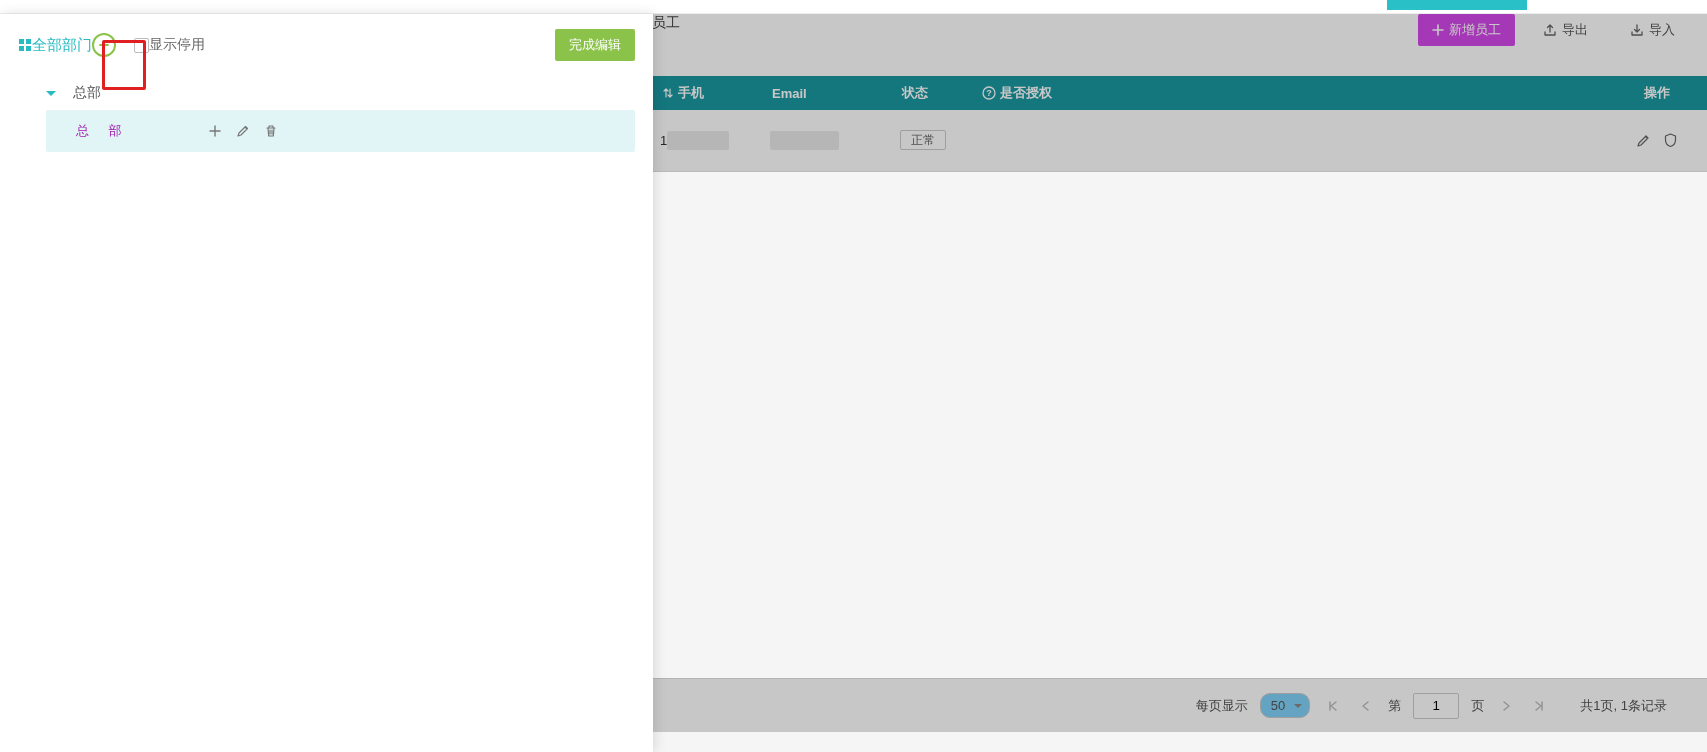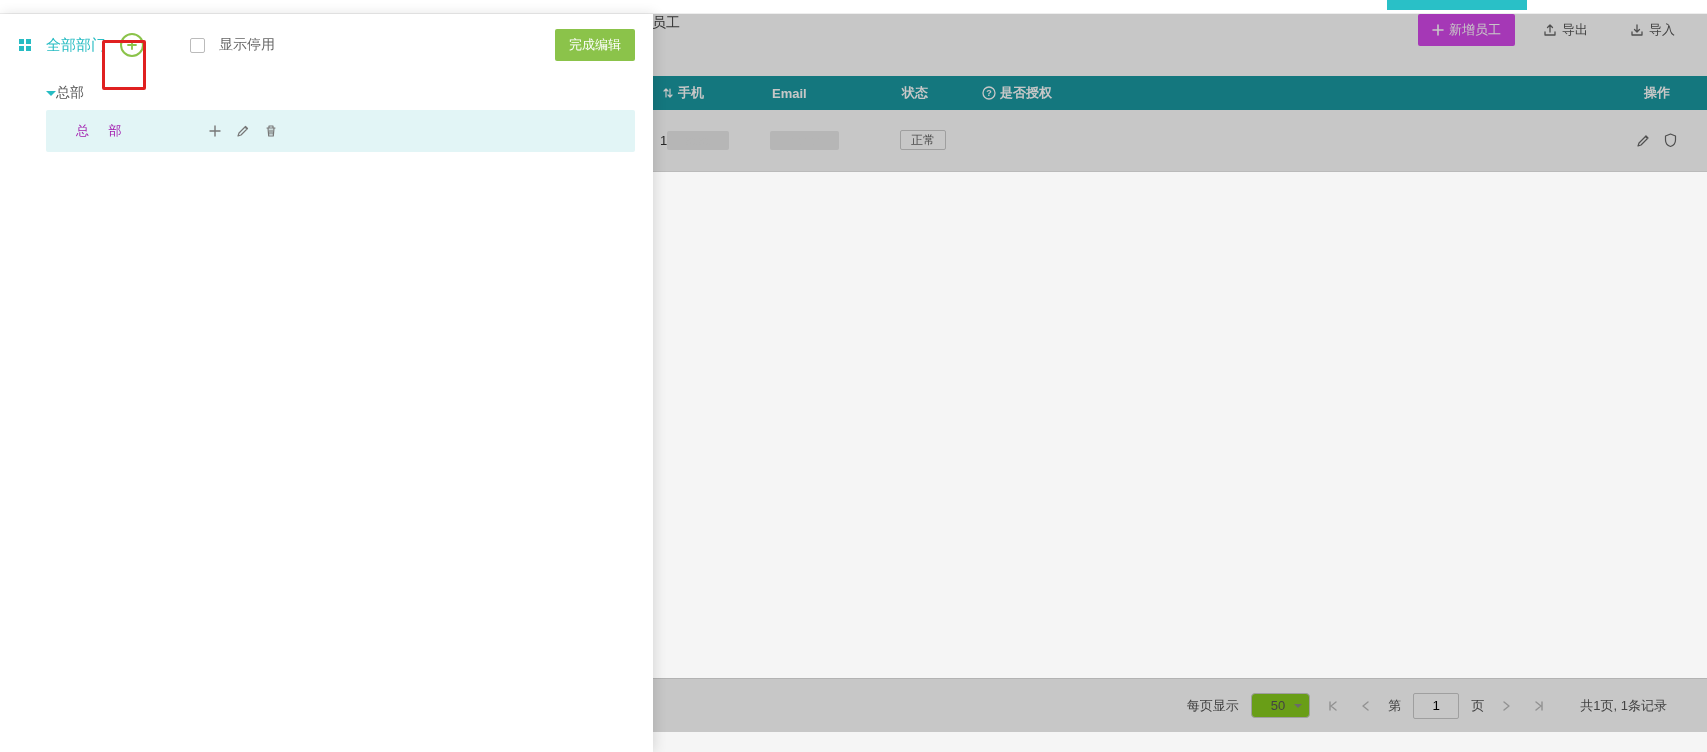--- a/index.html
+++ b/index.html
@@ -120,24 +120,24 @@
   display: flex;
   align-items: center;
   justify-content: flex-end;
   padding-right: 40px;
   gap: 12px;
   color: #555;
   font-size: 13px;
 }
 .pg-select {
   border: 1px solid #ccc;
-  padding: 4px 24px 4px 19px;
-  border-radius: 4px;
+  padding: 4px 24px 4px 10px;
+  border-radius: 10px;
   position: relative;
-  background:#84cc16;
+  background:#7dd3fc;
 }
 .pg-select::after{
   content:"";
   position:absolute; right:7px; top:50%;
   border:4px solid transparent;
   border-top-color:#888;
   transform:translateY(-2px);
 }
 .pg-input { width: 46px; height:26px; text-align:center; border:1px solid #ccc; border-radius:2px; background:#fff;}
 .pg-arrow { color:#aaa; padding:0 4px;}
@@ -151,21 +151,20 @@
   bottom: 0;
   background: #fff;
   box-shadow: 2px 0 12px rgba(0,0,0,0.12);
   z-index: 10;
 }
 .panel-header {
   display:flex;
   align-items:center;
   height: 62px;
   padding: 0 18px;
-  gap: 14px;
 }
 .grid-icon { color:#27bcc3; }
 .all-dept {
   color:#27bcc3;
   font-size: 15px;
 }
 .add-root {
   width: 24px; height:24px;
   border-radius:50%;
   border:2px solid #8bc34a;
@@ -191,21 +190,21 @@
 .panel-header .spacer { flex:1; }
 .btn-done {
   background:#8bc34a;
   color:#fff;
 }
 
 .tree {
   padding: 4px 18px;
 }
 .tree-root {
-  display:flex; align-items:center; gap:0;
+  display:flex; align-items:center; gap:17px;
   color:#555;
   padding: 4px 6px 4px 28px;
   font-size:14px;
 }
 .caret-down {
   width:0;height:0;
   border:5px solid transparent;
   border-top-color:#27bcc3;
   transform:translateY(3px);
 }

